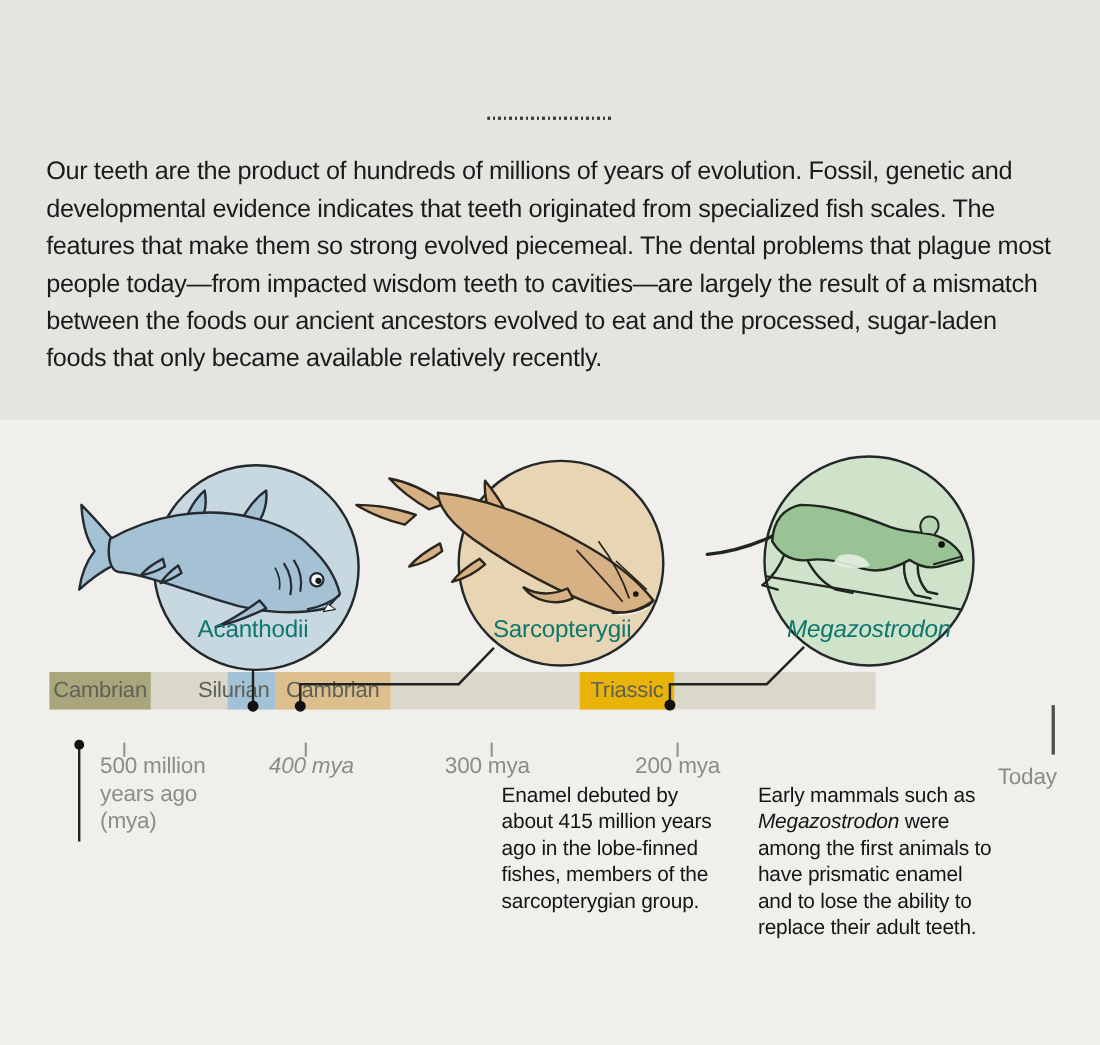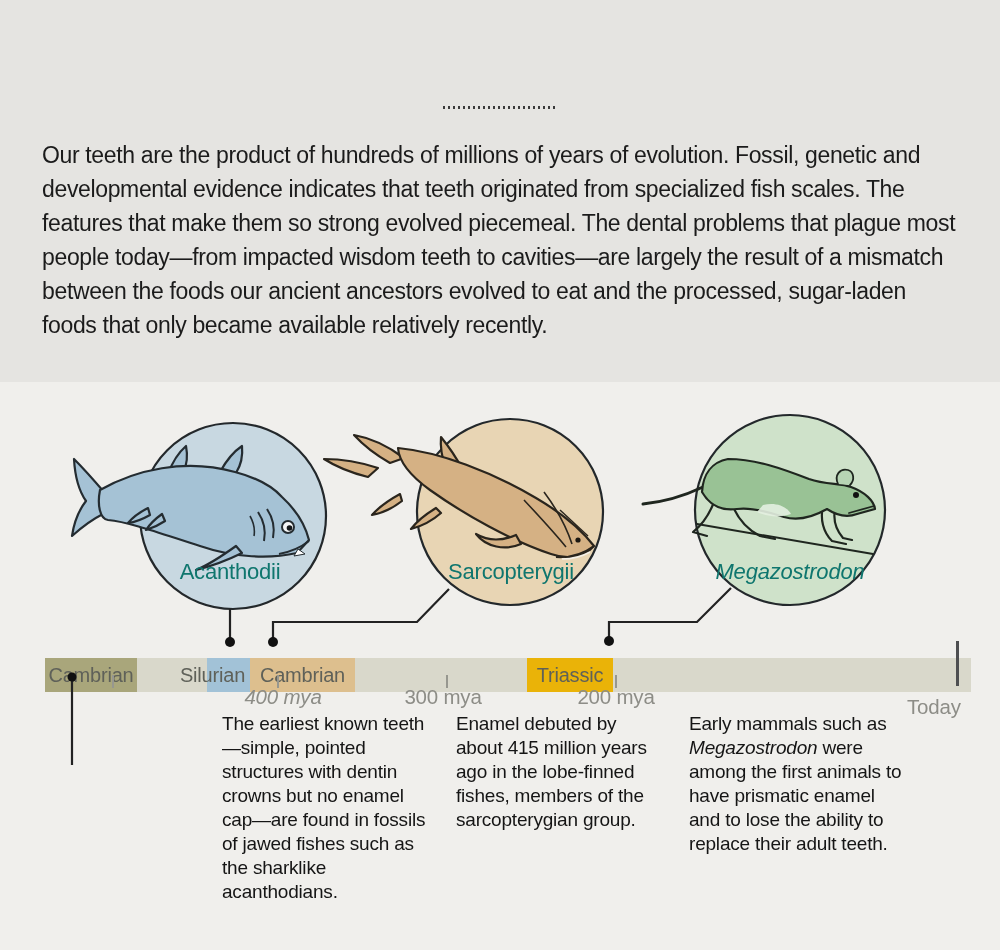--- a/index.html
+++ b/index.html
@@ -19,21 +19,21 @@
 
   
   .diagram-section{position:absolute;left:0;top:382px;width:1000px;height:568px;background:#f0efec;}
 
   .illustrations{position:absolute;left:0;top:0;width:1000px;height:950px;z-index:5;pointer-events:none;}
 
   .sp-label{position:absolute;top:559px;transform:translateX(-50%);font-size:22px;
             color:#0f766e;letter-spacing:-.2px;z-index:6;white-space:nowrap;}
   .italic{font-style:italic;}
 
-  .bar{position:absolute;left:45px;top:658px;width:926px;height:34px;z-index:2;}
+  .bar{position:absolute;left:45px;top:611px;width:751px;height:34px;z-index:2;}
   .seg{position:absolute;top:0;height:34px;display:flex;align-items:center;justify-content:center;
        font-size:20px;color:#5f6159;letter-spacing:-.2px;white-space:nowrap;}
 
   .tick{position:absolute;width:2px;height:13px;top:675px;background:#97978f;z-index:2;}
   .endcap{position:absolute;left:956px;top:641px;width:3px;height:45px;background:#4e4f51;z-index:3;}
 
   .tlabel{position:absolute;top:684px;font-size:20.5px;color:#8d8d87;line-height:25px;
           letter-spacing:-.2px;z-index:3;white-space:nowrap;}
   .tcenter{transform:translateX(-50%);}
 
@@ -65,30 +65,34 @@
       <span>Triassic</span>
       </div>
   </div>
 
   <div class="tick" style="left:112px;"></div>
   <div class="tick" style="left:277px;"></div>
   <div class="tick" style="left:446px;"></div>
   <div class="tick" style="left:615px;"></div>
   <div class="endcap"></div>
 
+  <div class="tlabel" style="left:91px;">
+    <div>500 million</div>
+    <div>years ago</div>
+    <div>(mya)</div>
+  </div>
   <div class="tlabel tcenter" style="left:283px;font-style:italic;">400 mya</div>
   <div class="tlabel tcenter" style="left:443px;">300 mya</div>
   <div class="tlabel tcenter" style="left:616px;">200 mya</div>
   <div class="tlabel" style="left:907px;margin-top:10px;">Today</div>
 
   <div class="sp-label" style="left:230px;">Acanthodii</div>
   <div class="sp-label" style="left:511px;">Sarcopterygii</div>
   <div class="sp-label italic" style="left:790px;">Megazostrodon</div>
 
-  <div class="ann" style="left:222px;top:712px;width:213px;">The earliest known teeth—simple, pointed structures with dentin crowns but no enamel cap—are found in fossils of jawed fishes such as the sharklike acanthodians.</div>
   <div class="ann" style="left:456px;top:712px;width:196px;">Enamel debuted by about 415 million years ago in the lobe-finned fishes, members of the sarcopterygian group.</div>
   <div class="ann" style="left:689px;top:712px;width:222px;">
     <span>Early mammals such as </span><span class="italic">Megazostrodon</span><span> were among the first animals to have prismatic enamel and to lose the ability to replace their adult teeth.</span>
   </div>
 
   <svg class="illustrations" viewBox="0 0 1000 950">
 
     <circle cx="233" cy="516" r="93" stroke="#23282b" stroke-width="2.2" fill="#c8d8e1"></circle>
     <circle cx="510" cy="512" r="93" stroke="#23282b" stroke-width="2.2" fill="#e8d5b4"></circle>
     <circle cx="790" cy="510" r="95" stroke="#23282b" stroke-width="2.2" fill="#cfe2ca"></circle>

